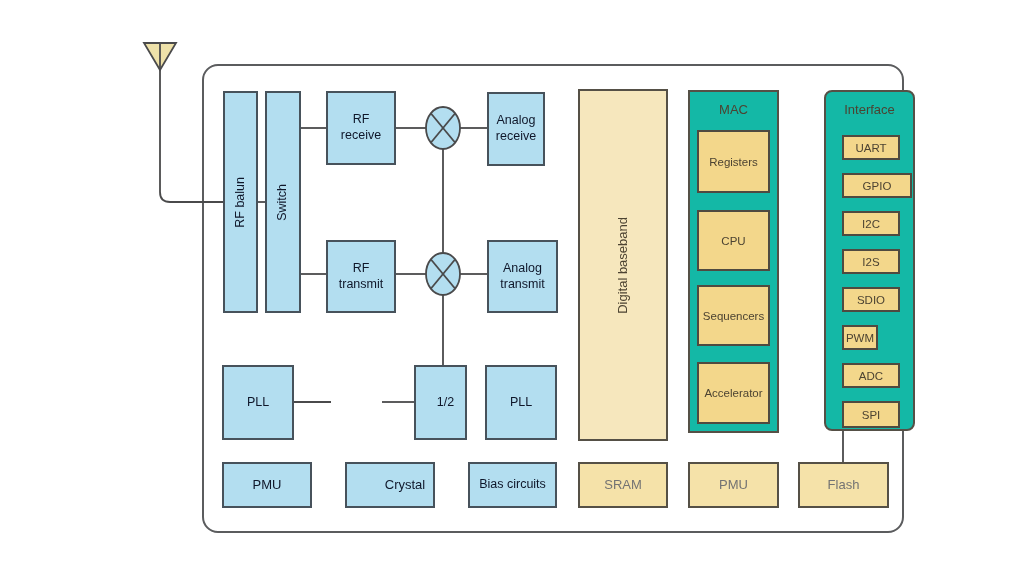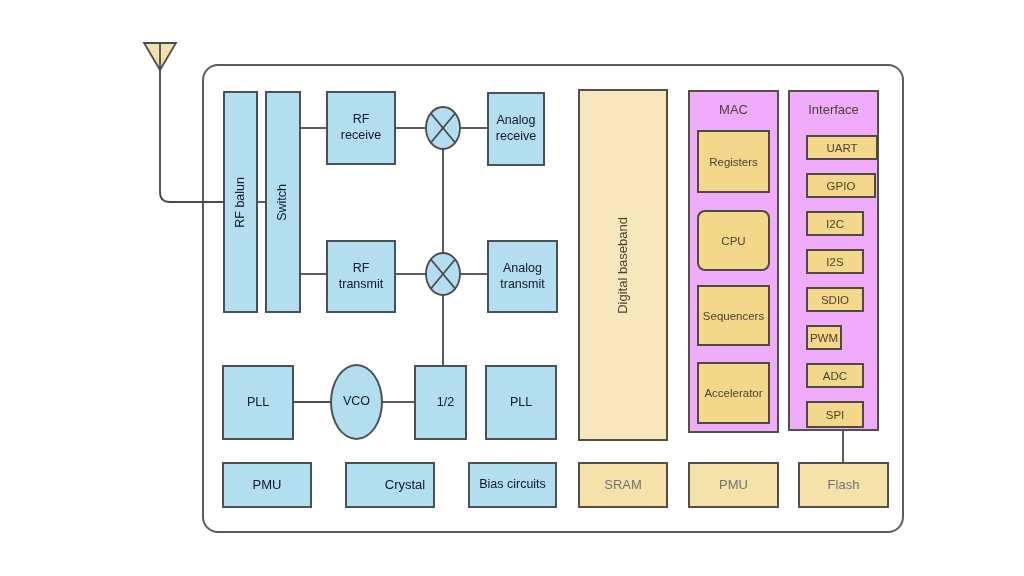--- a/index.html
+++ b/index.html
@@ -39,21 +39,21 @@
     color: #0f172a;
     font-size: 12.5px;
   }
   .panel {
     background: #f6e7bd;
     border: 2px solid #555046;
     color: #4c4332;
   }
   .panel-titled {
     position: absolute;
-    background: #f0abfc;
+    background: #14b8a6;
     border: 2px solid #555046;
     color: #4c4332;
   }
   .panel-title {
     position: absolute;
     top: 10px; left: 0; right: 0;
     text-align: center;
     font-size: 13px;
     color: #4c4332;
   }
@@ -144,23 +144,20 @@
   </div>
   <div class="box blue" style="left:326px;top:240px;width:70px;height:73px;padding:0 14px;">
     <span>RF transmit</span>
   </div>
   <div class="box blue" style="left:487px;top:240px;width:71px;height:73px;padding:17px 10px;">
     <span>Analog transmit</span>
   </div>
   <div class="box blue" style="left:222px;top:365px;width:72px;height:75px;">
     <span>PLL</span>
   </div>
-  <div class="box blue ellipse" style="left:330px;top:364px;width:53px;height:76px;">
-    <span>VCO</span>
-  </div>
   <div class="box blue" style="left:414px;top:365px;width:53px;height:75px;padding-left:10px;">
     <span>1/2</span>
   </div>
   <div class="box blue" style="left:485px;top:365px;width:72px;height:75px;">
     <span>PLL</span>
   </div>
   <div class="box blue" style="left:222px;top:462px;width:90px;height:46px;font-size:13px;">
     <span>PMU</span>
   </div>
   <div class="box blue" style="left:345px;top:462px;width:90px;height:46px;font-size:13px;padding-left:30px;">
@@ -172,34 +169,34 @@
 
   <div class="box panel" style="left:578px;top:89px;width:90px;height:352px;">
     <span class="vtext" style="font-size:13px;">Digital baseband</span>
   </div>
 
   <div class="panel-titled" style="left:688px;top:90px;width:91px;height:343px;">
     <div class="panel-title">MAC</div>
     <div class="inner" style="left:7px;top:38px;width:73px;height:63px;">
       <span>Registers</span>
     </div>
-    <div class="inner" style="left:7px;top:118px;width:73px;height:61px;border-radius:8px;">
+    <div class="inner" style="left:7px;top:118px;width:73px;height:61px;">
       <span>CPU</span>
     </div>
     <div class="inner" style="left:7px;top:193px;width:73px;height:61px;">
       <span>Sequencers</span>
     </div>
     <div class="inner" style="left:7px;top:270px;width:73px;height:62px;">
       <span>Accelerator</span>
     </div>
   </div>
 
-  <div class="panel-titled" style="left:788px;top:90px;width:91px;height:341px;">
+  <div class="panel-titled" style="left:824px;top:90px;width:91px;height:341px;border-radius:8px;">
     <div class="panel-title">Interface</div>
-    <div class="inner" style="left:16px;top:43px;width:72px;height:25px;">
+    <div class="inner" style="left:16px;top:43px;width:58px;height:25px;">
       <span>UART</span>
     </div>
     <div class="inner" style="left:16px;top:81px;width:70px;height:25px;">
       <span>GPIO</span>
     </div>
     <div class="inner" style="left:16px;top:119px;width:58px;height:25px;">
       <span>I2C</span>
     </div>
     <div class="inner" style="left:16px;top:157px;width:58px;height:25px;">
       <span>I2S</span>

